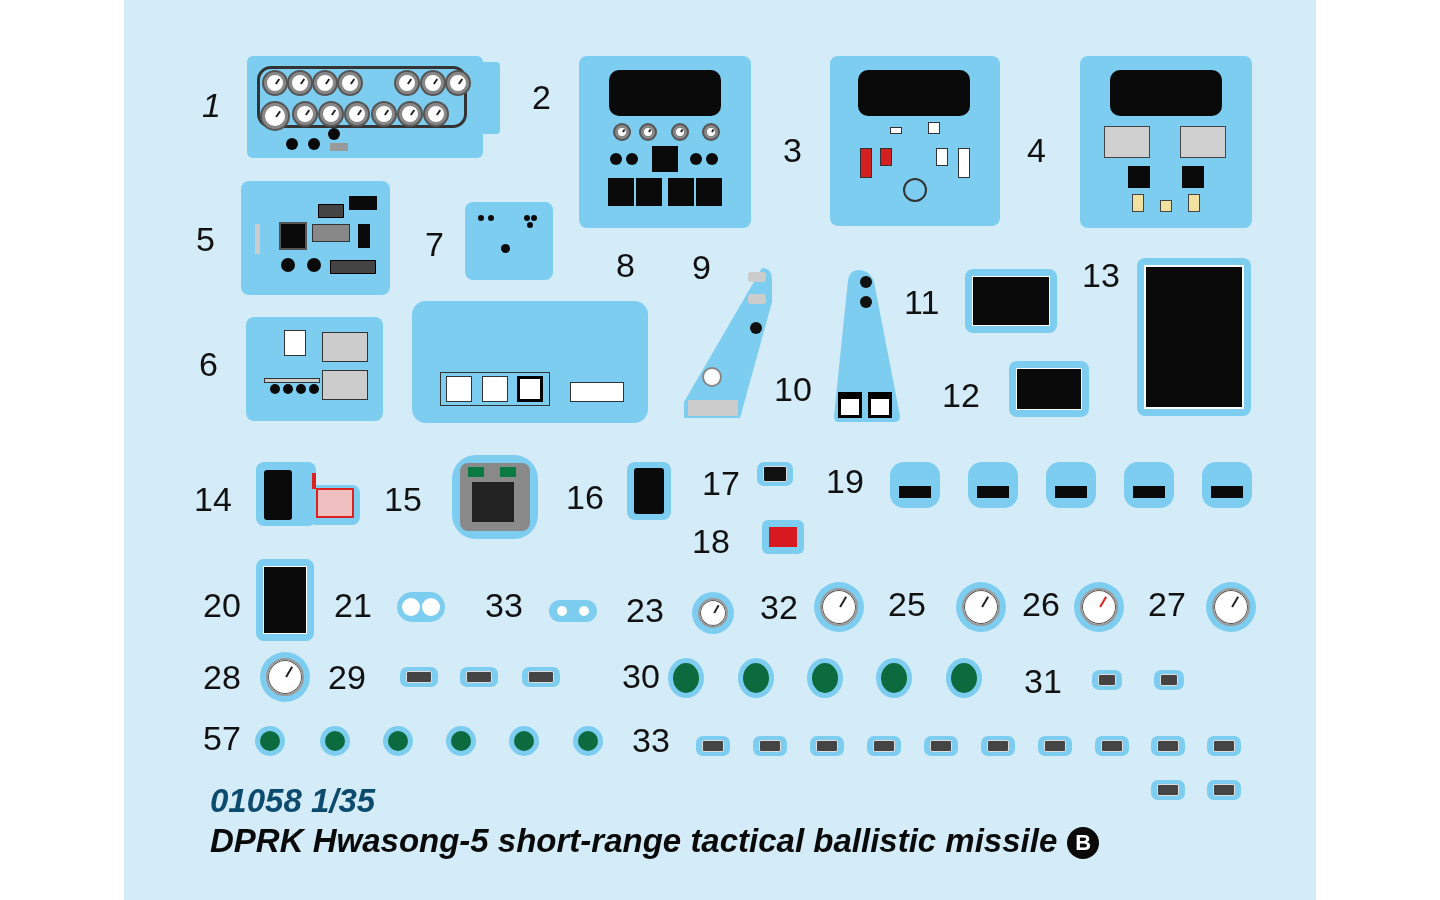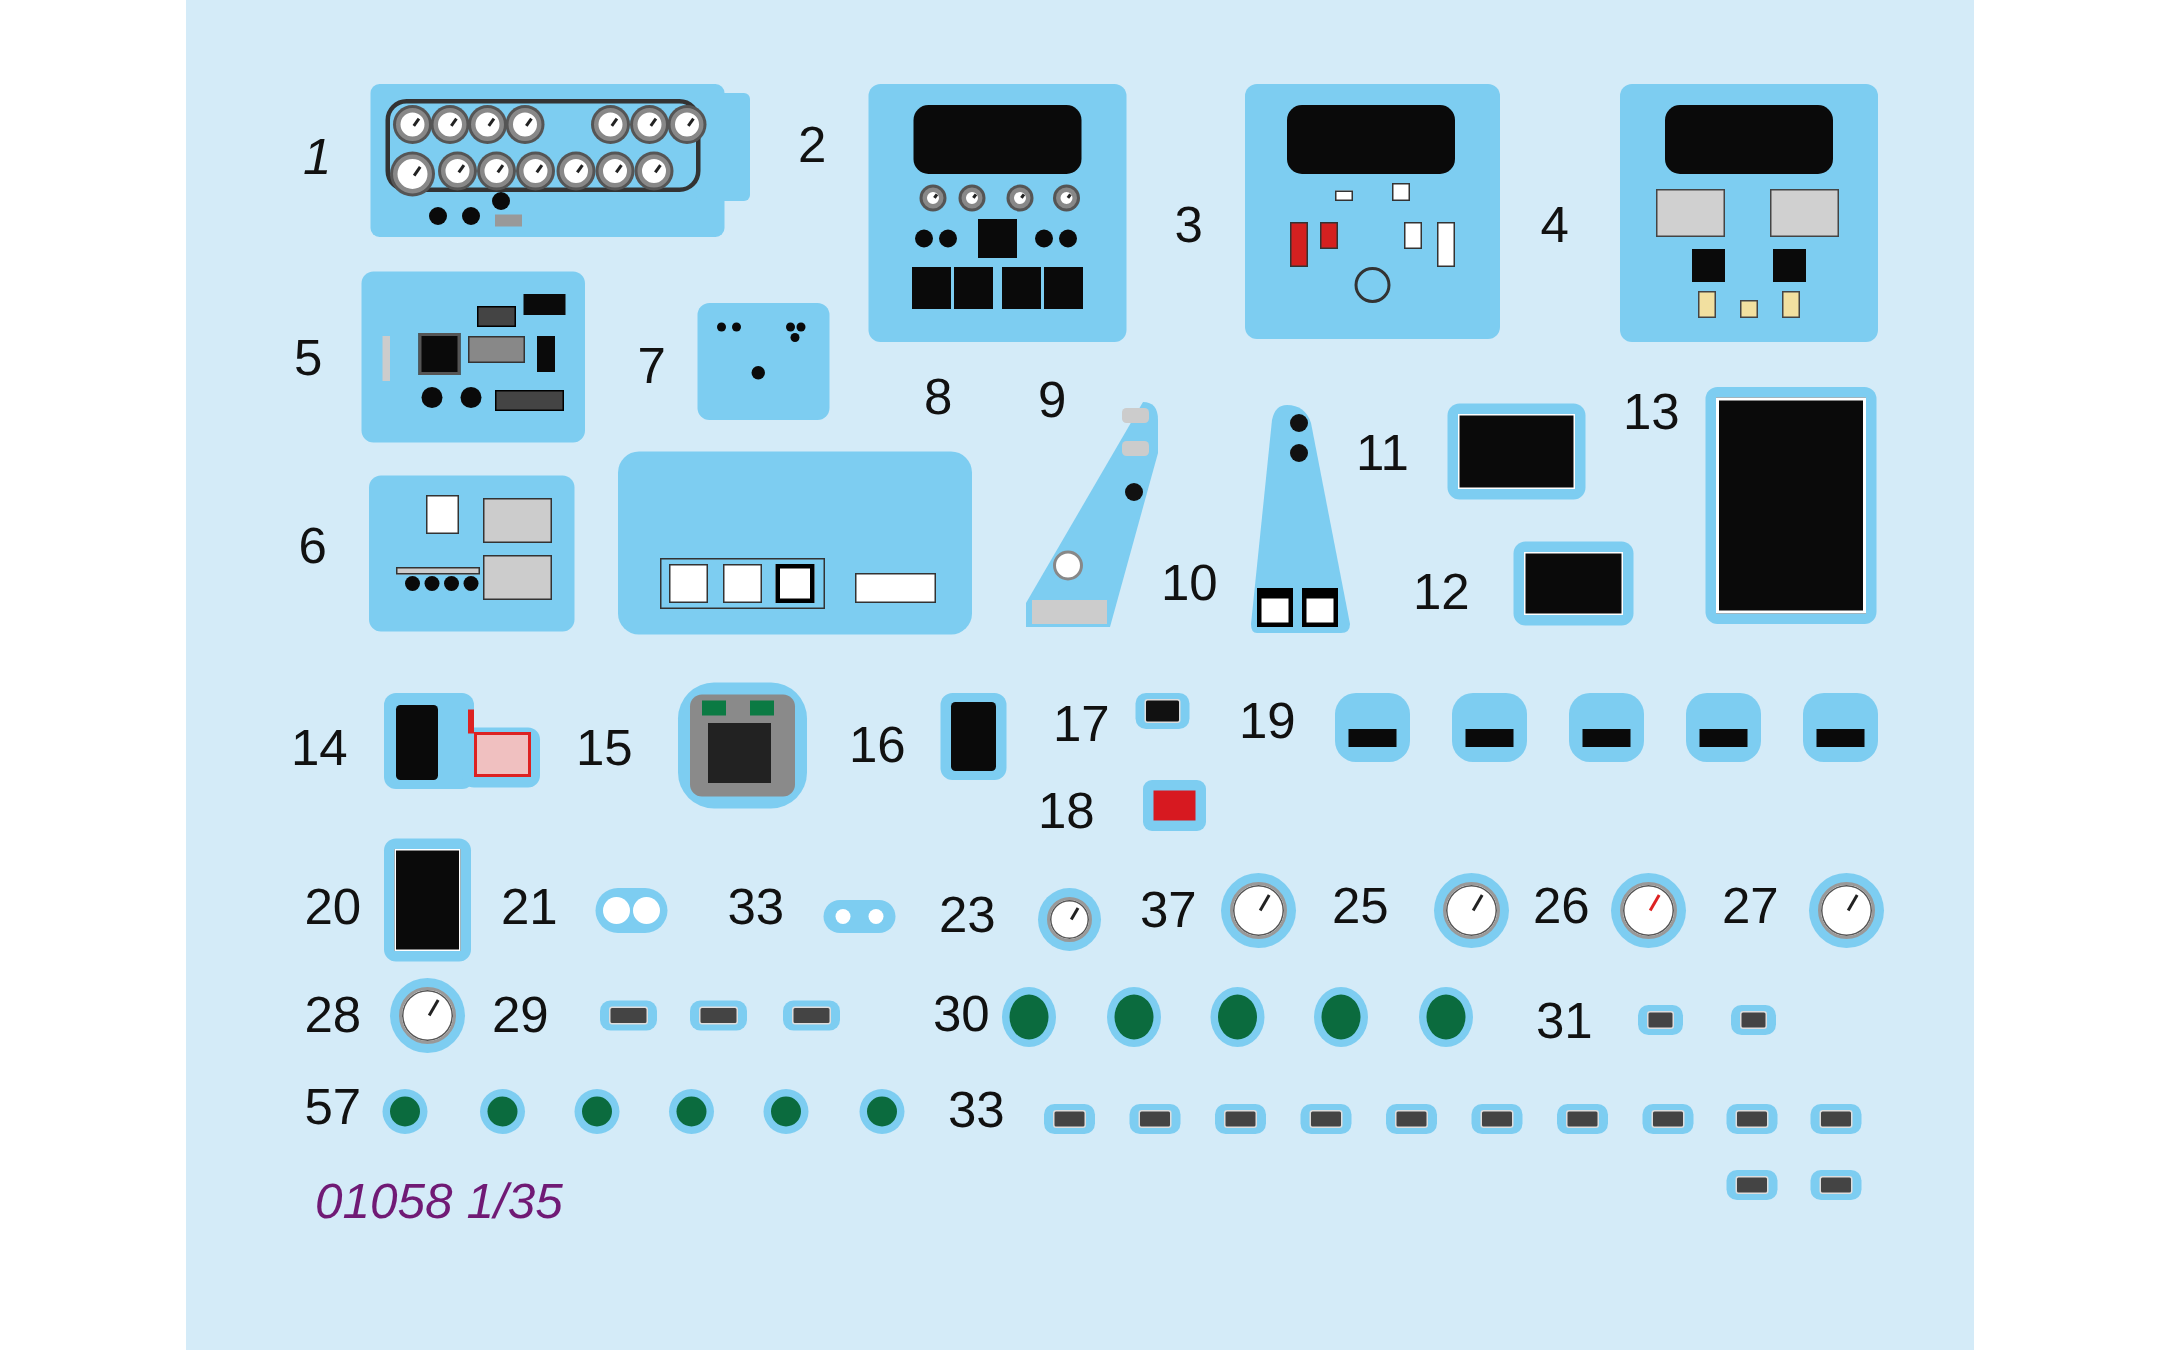--- a/index.html
+++ b/index.html
@@ -16,21 +16,21 @@
 .sq{position:absolute;background:#0a0a0a}
 .lbl{position:absolute;background:#444;border:1px solid #ddd;border-radius:2px}
 .pill{position:absolute;background:#7dcdf1;border-radius:7px}
 .pill .lbl{left:6px;top:4px;right:6px;bottom:4px}
 .green{position:absolute;border-radius:50%;background:#7dcdf1}
 .green i{position:absolute;border-radius:50%;background:#0b6b3e;left:5px;top:5px;right:5px;bottom:5px}
 .clock{position:absolute;border-radius:50%;background:#7dcdf1}
 .clock i{position:absolute;left:6px;top:6px;right:6px;bottom:6px;border-radius:50%;background:#fff;border:2px solid #999;box-shadow:inset 0 0 0 1px #555}
 .clock i::after{content:"";position:absolute;left:50%;top:15%;width:2px;height:36%;background:#222;transform-origin:bottom;transform:rotate(30deg)}
 .clock.red i::after{background:#d22}
-#footer1{position:absolute;left:86px;top:782px;font-size:33px;font-weight:normal;font-style:italic;color:#701a75}
+#footer1{position:absolute;left:86px;top:782px;font-size:33px;font-weight:bold;font-style:italic;color:#0c4a6e}
 #footer2{position:absolute;left:86px;top:822px;font-size:33px;font-weight:bold;font-style:italic;color:#0a0a0a;white-space:nowrap}
 #badge{display:inline-block;width:32px;height:32px;border-radius:50%;background:#0a0a0a;color:#fff;font-size:22px;text-align:center;line-height:32px;font-style:normal;margin-left:10px;vertical-align:middle}
 </style>
 </head>
 <body>
 
 <div id="sheet">
 
   <div class="decal" style="left:123px;top:56px;width:236px;height:102px;border-radius:6px"></div>
   <div class="decal" style="left:340px;top:62px;width:36px;height:72px;border-radius:4px"></div>
@@ -323,25 +323,26 @@
   <span class="num" style="left:70px;top:482px">14</span>
   <span class="num" style="left:260px;top:482px">15</span>
   <span class="num" style="left:442px;top:480px">16</span>
   <span class="num" style="left:578px;top:466px">17</span>
   <span class="num" style="left:568px;top:524px">18</span>
   <span class="num" style="left:702px;top:464px">19</span>
   <span class="num" style="left:79px;top:588px">20</span>
   <span class="num" style="left:210px;top:588px">21</span>
   <span class="num" style="left:361px;top:588px">33</span>
   <span class="num" style="left:502px;top:593px">23</span>
-  <span class="num" style="left:636px;top:590px">37</span>
+  <span class="num" style="left:636px;top:590px">32</span>
   <span class="num" style="left:764px;top:587px">25</span>
   <span class="num" style="left:898px;top:587px">26</span>
   <span class="num" style="left:1024px;top:587px">27</span>
   <span class="num" style="left:79px;top:660px">28</span>
   <span class="num" style="left:204px;top:660px">29</span>
   <span class="num" style="left:498px;top:659px">30</span>
   <span class="num" style="left:900px;top:664px">31</span>
   <span class="num" style="left:79px;top:721px">57</span>
   <span class="num" style="left:508px;top:723px">33</span>
 
   <div id="footer1">01058 1/35</div>
+  <div id="footer2"><span>DPRK Hwasong-5 short-range tactical ballistic missile</span><span id="badge">B</span></div>
 </div>
 
 </body></html>

